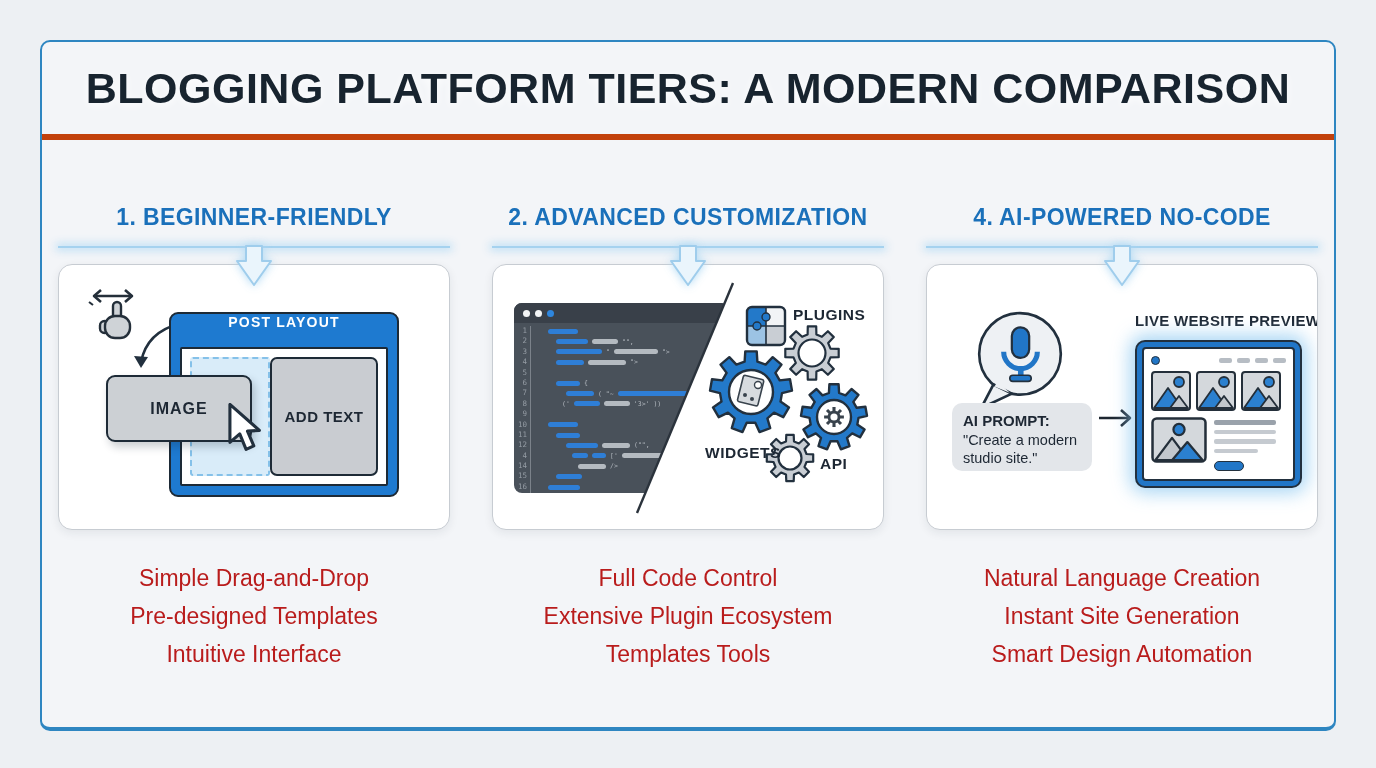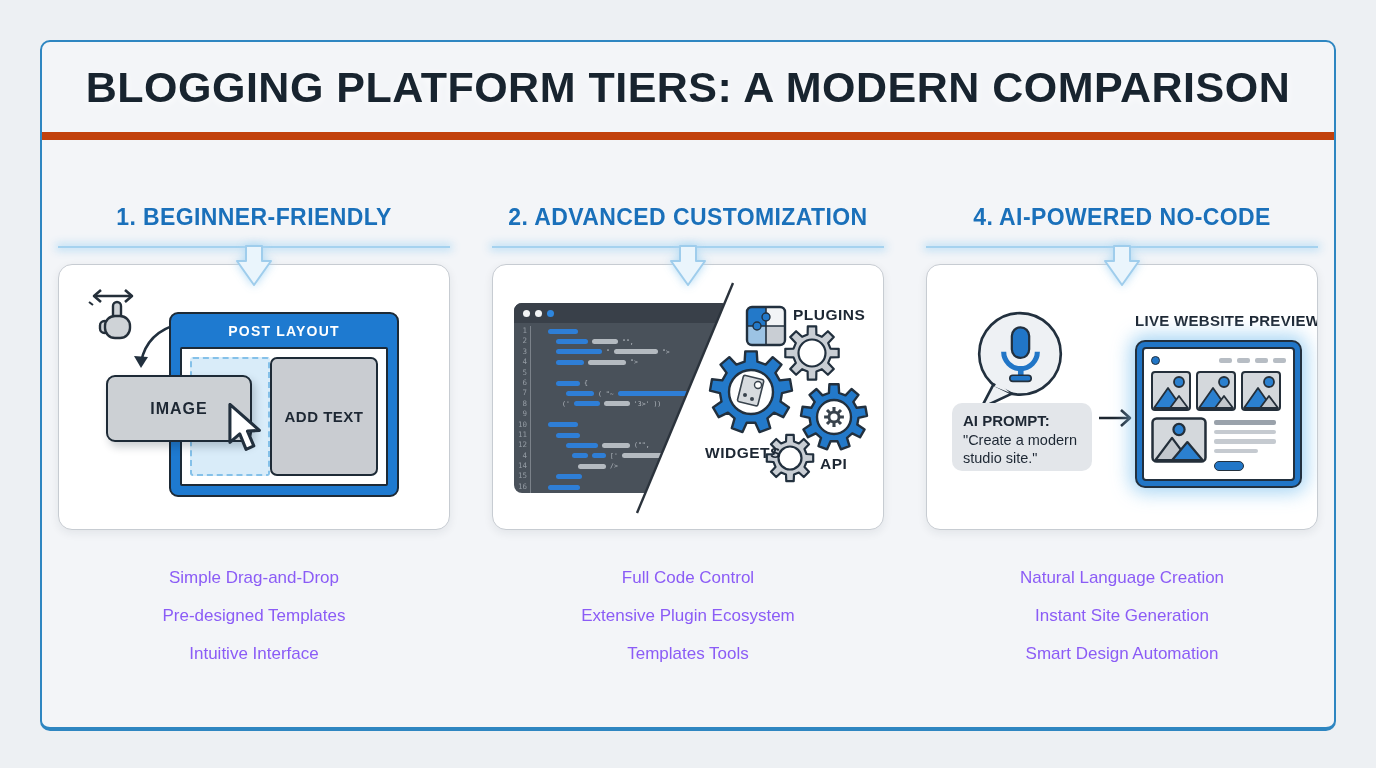--- a/index.html
+++ b/index.html
@@ -10,21 +10,21 @@
     position:relative;
     overflow:hidden;
   }
   .frame {
     position:absolute; left:40px; top:40px; width:1296px; height:691px;
     background:#f3f5f8;
     border:2px solid #2e86c1; border-bottom-width:4px; border-radius:10px;
   }
   .header {
     height:98px; display:flex; align-items:center; justify-content:center;
-    border-bottom:8px solid #c2410c;
+    border-bottom:6px solid #c2410c;
   }
   .title {
     font-size:43px; font-weight:bold; letter-spacing:0.5px;
     color:#18242f; text-shadow:0 2px 8px rgba(255,255,255,0.9);
     white-space:nowrap;
   }
   .columns {
     display:flex; justify-content:space-between;
     padding:64px 16px 0 16px;
   }
@@ -40,29 +40,29 @@
   }
   .down-arrow { position:absolute; left:50%; top:-1px; transform:translateX(-50%);
     filter:drop-shadow(0 0 5px rgba(168,214,243,0.9)); }
   .card {
     width:100%; height:266px; background:#ffffff;
     border:1.5px solid #c7ccd2; border-radius:14px;
     box-shadow:0 3px 10px rgba(25,35,55,0.08);
     position:relative; z-index:1; overflow:hidden;
   }
   .features { list-style:none; margin-top:24px; text-align:center; }
-  .features li { font-size:17px; color:#8b5cf6; margin:10px 0; line-height:28px; }
+  .features li { font-size:23px; color:#b91c1c; margin:10px 0; line-height:28px; }
 
   
   .abs { position:absolute; }
   .pl-window {
     left:110px; top:47px; width:230px; height:185px;
     background:#1e7ad0; border:2.5px solid #1d2a36; border-radius:9px;
   }
-  .pl-titlebar { height:33px; display:flex; align-items:center; justify-content:center;border-radius:15px; }
+  .pl-titlebar { height:33px; display:flex; align-items:flex-start; justify-content:center;border-radius:15px; }
   .pl-title { color:#ffffff; font-weight:bold; font-size:14px; letter-spacing:1.2px; }
   .pl-body {
     position:absolute; left:9px; right:9px; top:33px; bottom:9px;
     background:#ffffff; border:2px solid #1d2a36; border-radius:2px;
     display:flex; padding:8px; 
   }
   .pl-dropzone {
     width:80px; height:100%;
     background:#d9ecf9; border:2px dashed #85c1e9; border-radius:3px;
   }

